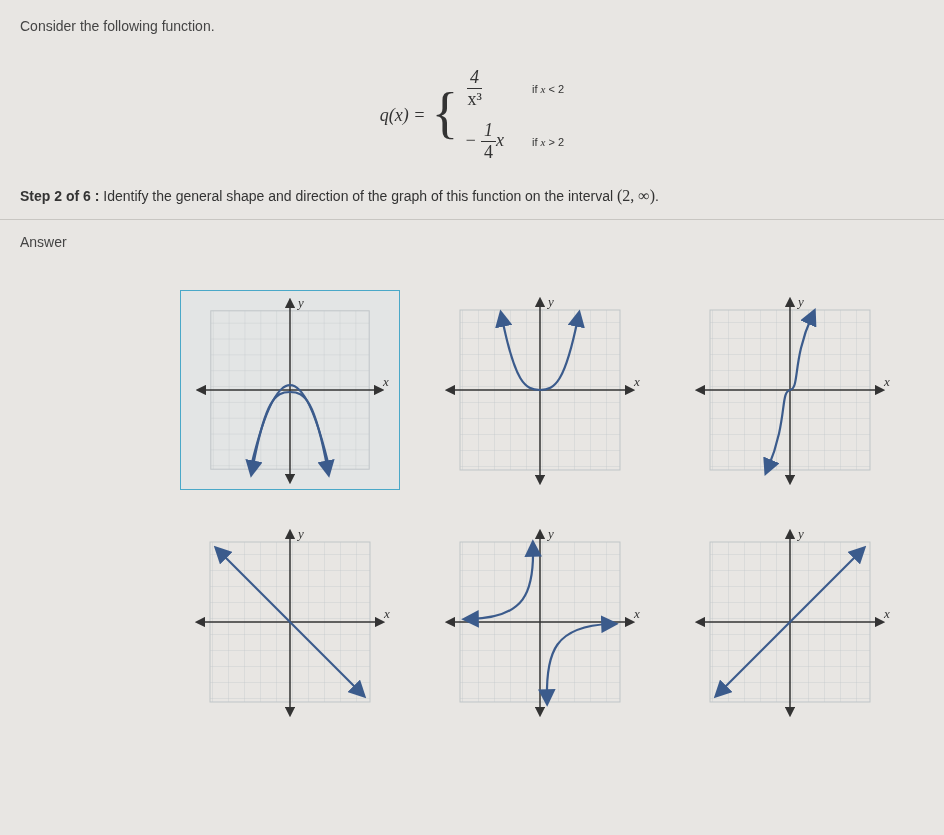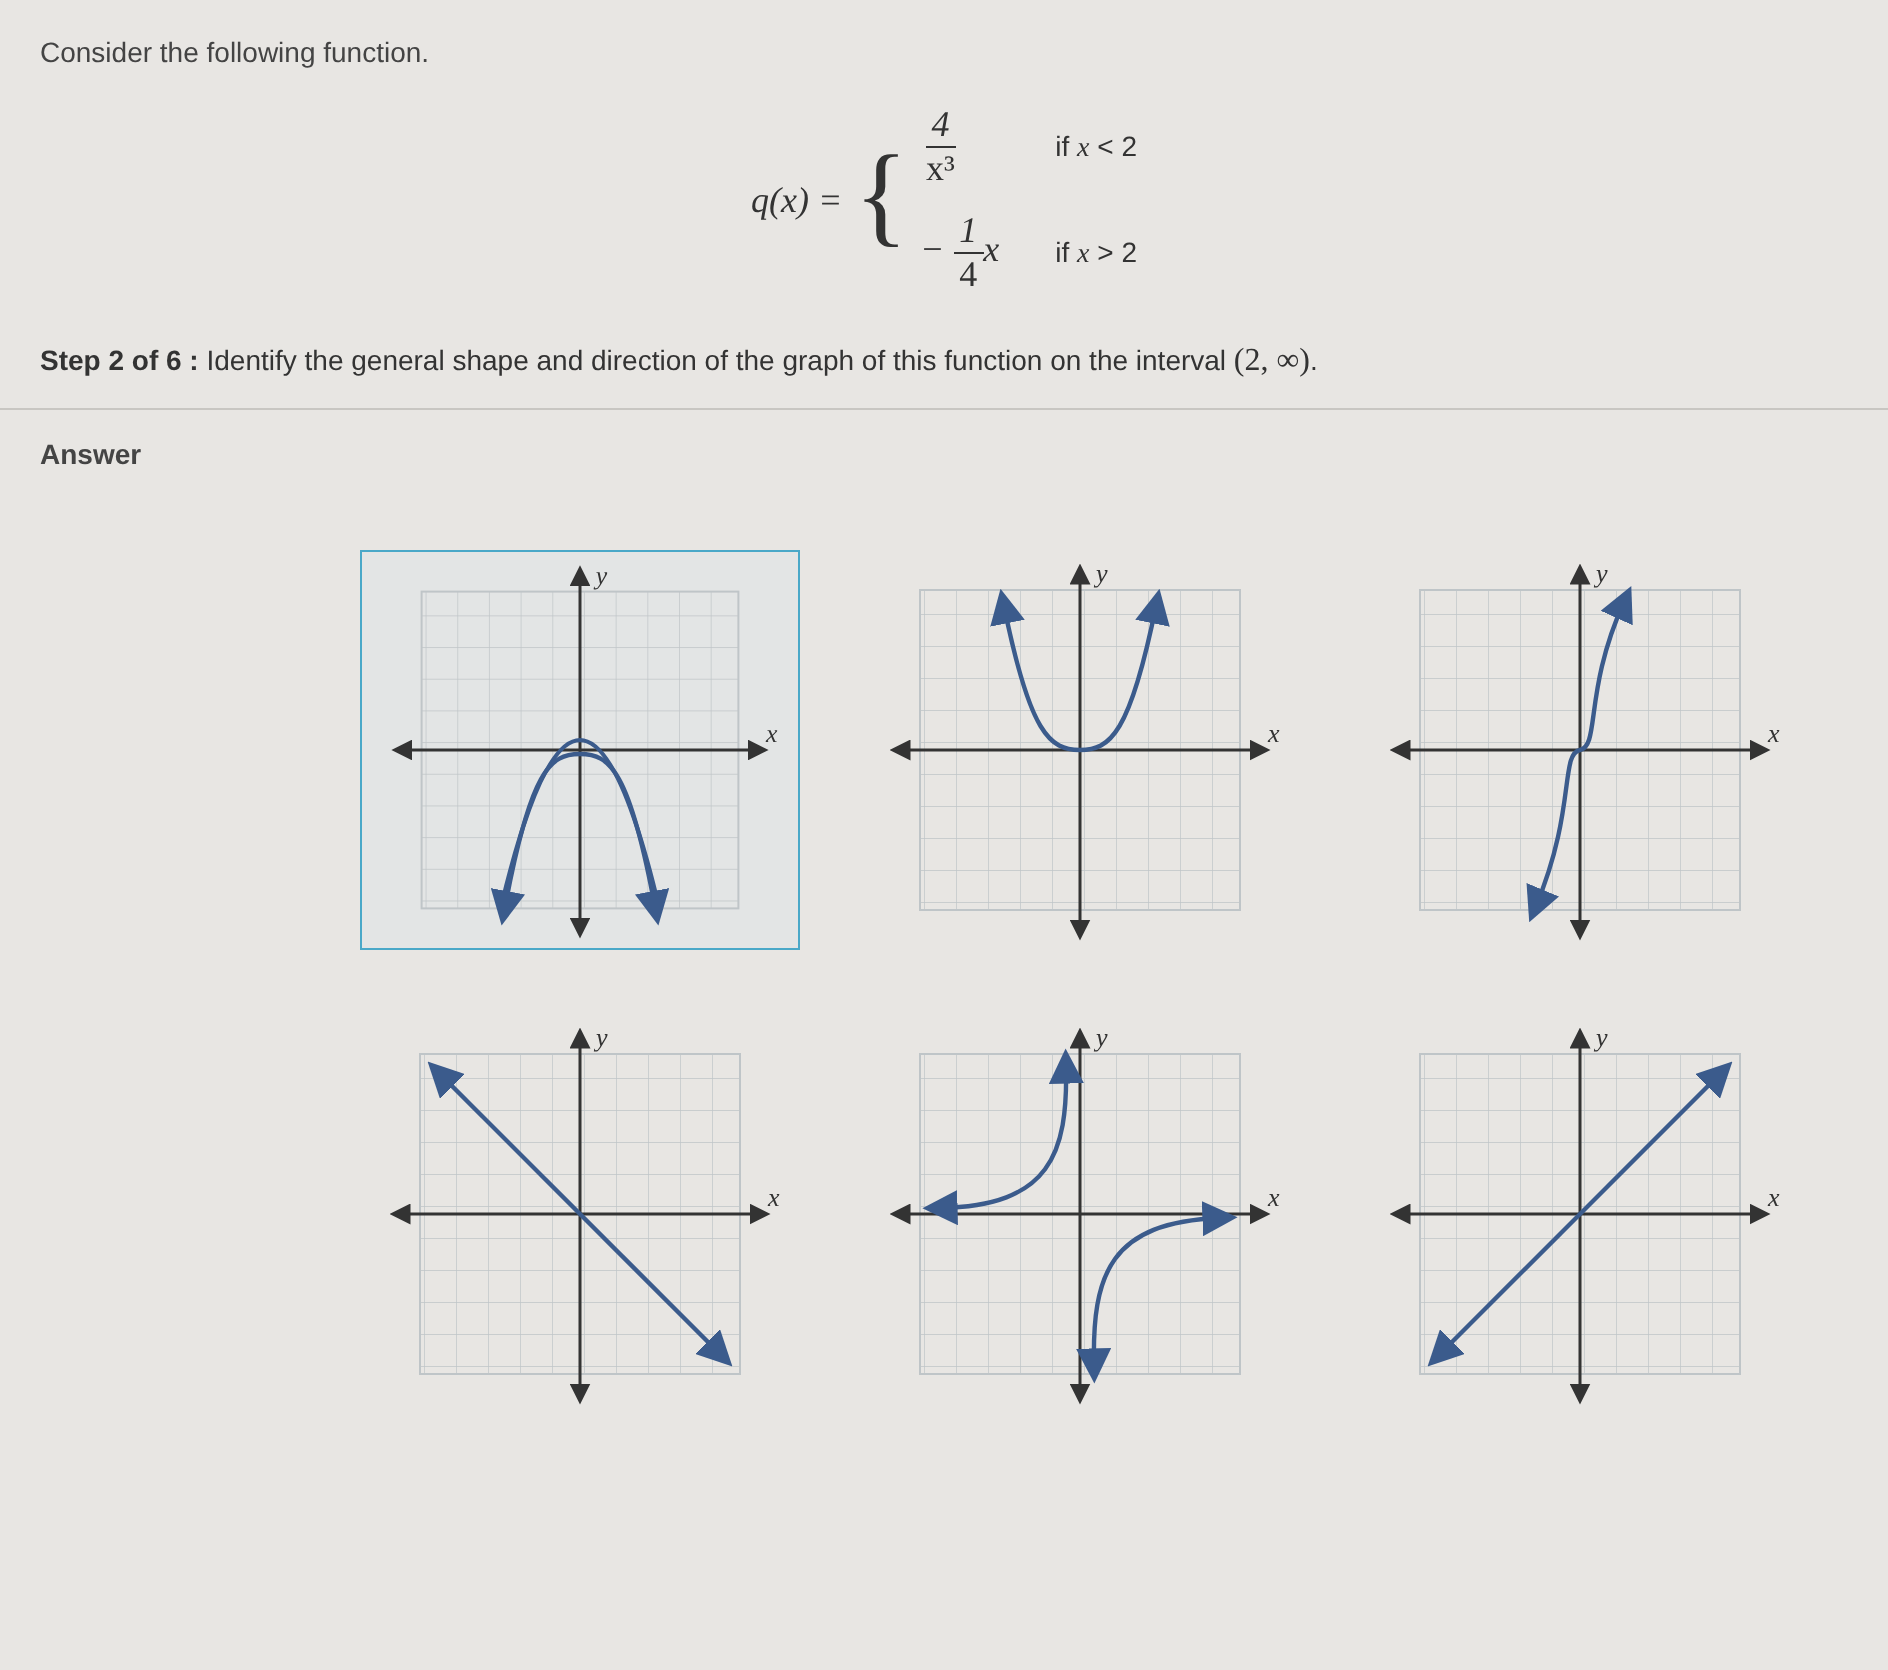--- a/index.html
+++ b/index.html
@@ -7,21 +7,21 @@
       font-family: Arial, Helvetica, sans-serif;
       background: #e8e6e3;
       width: 944px;
       height: 835px;
       padding: 18px 20px;
       color: #333;
     }
     .prompt-text {
       font-size: 14px;
       color: #444;
-      margin-bottom: 18px;
+      margin-bottom: 33px;
     }
     .equation {
       display: flex;
       justify-content: center;
       margin: 10px 0 24px 0;
     }
     .equation-inner {
       display: flex;
       align-items: center;
       font-family: 'Times New Roman', serif;
@@ -45,37 +45,37 @@
     }
     .frac {
       display: inline-flex;
       flex-direction: column;
       align-items: center;
       vertical-align: middle;
       font-style: normal;
     }
     .frac .num { border-bottom: 1px solid #333; padding: 0 3px; font-style: italic;}
     .frac .den { padding: 0 3px; }
-    .cond { font-style: normal; font-family: Arial; font-size: 14px;}
+    .cond { font-style: normal; font-family: Arial; font-size: 11px;}
     .cond .var { font-style: italic; font-family: 'Times New Roman', serif; }
     .step-line {
       font-size: 14px;
       color: #333;
       margin-bottom: 14px;
     }
     .step-line .bold { font-weight: bold; }
     .interval { font-family: 'Times New Roman', serif; font-size: 16px;}
     hr.sep {
       border: none;
       border-top: 1px solid #c8c6c2;
       margin: 8px -20px 14px -20px;
     }
     .answer-label {
       font-size: 14px;
-      font-weight: bold;
+      font-weight: normal;
       color: #444;
       margin-bottom: 40px;
     }
     .graph-grid {
       display: grid;
       grid-template-columns: repeat(3, 1fr);
       grid-template-rows: repeat(2, auto);
       gap: 24px 30px;
       padding: 0 40px 0 160px;
     }

